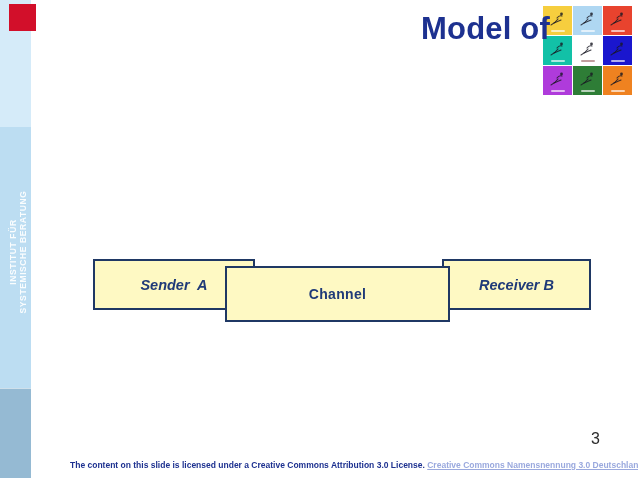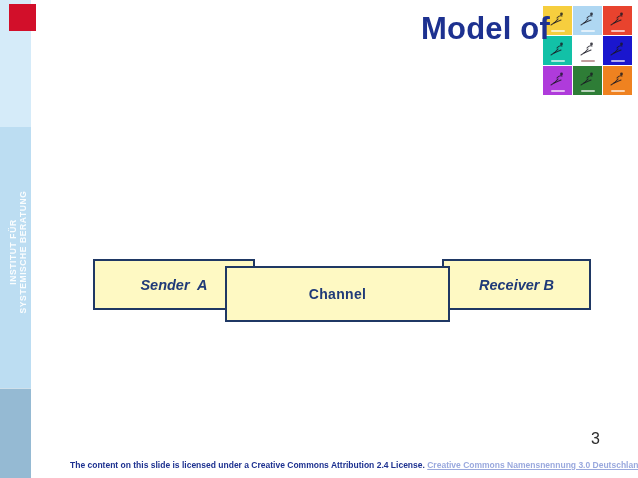--- a/index.html
+++ b/index.html
@@ -177,13 +177,13 @@
 </div>
 <div class="box box-channel" style="border: 2px solid rgb(31, 56, 100);">
   <span class="box-label-big" style="color: rgb(31, 58, 120);">Channel</span>
 </div>
 <div class="box box-receiver" style="border: 2px solid rgb(31, 56, 100);">
   <span class="box-label-small" style="color: rgb(31, 58, 120);">Receiver B</span>
 </div>
 
 <div class="abs page-number">3</div>
 
-<div class="abs footer" style="color: rgb(29, 49, 144);"><span>The content on this slide is licensed under a Creative Commons Attribution 2.4 License. </span><a style="color: rgb(154, 169, 222);">Creative Commons Namensnennung 3.0 Deutschland Lizenz</a></div>
+<div class="abs footer" style="color: rgb(29, 49, 144);"><span>The content on this slide is licensed under a Creative Commons Attribution 3.0 License. </span><a style="color: rgb(154, 169, 222);">Creative Commons Namensnennung 3.0 Deutschland Lizenz</a></div>
 
 </body></html>

